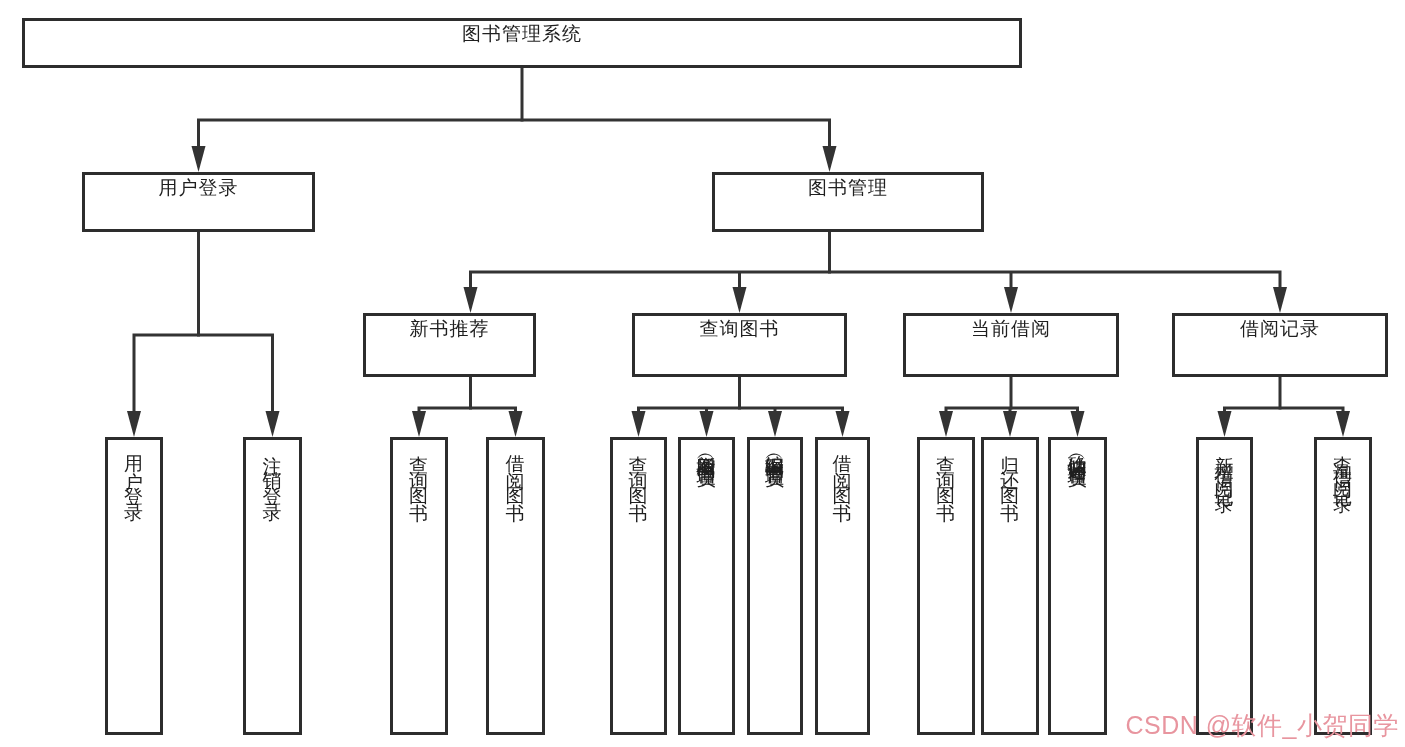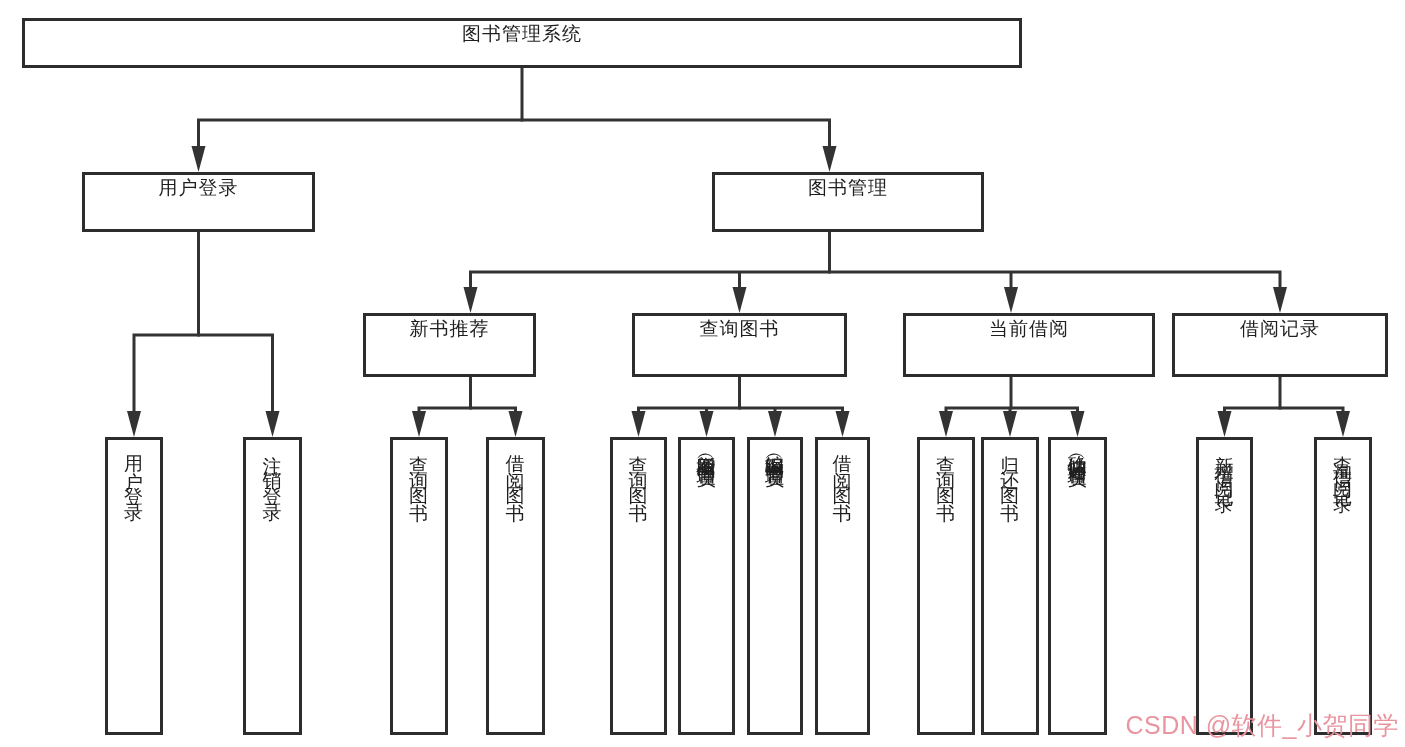--- a/index.html
+++ b/index.html
@@ -21,21 +21,21 @@
     display:flex;align-items:flex-start;justify-content:center;
     font-size:19px;color:var(--text);letter-spacing:1px;
   }
   
   .n-root{left:22px;top:18px;width:1000px;height:50px;}
   .n-user-login{left:82px;top:172px;width:233px;height:60px;}
   .n-book-mgmt{left:712px;top:172px;width:272px;height:60px;}
   .n-l3{top:313px;height:64px;}
   .n-new-book-rec{left:363px;width:173px;}
   .n-book-borrow{left:632px;width:215px;}
-  .n-current-borrow{left:903px;width:252px;}
+  .n-current-borrow{left:903px;width:216px;}
   .n-borrow-record{left:1172px;width:216px;}
   
   .leaf{top:437px;height:298px;}
   .vlabel{
     writing-mode:vertical-rl;text-orientation:mixed;
     font-size:19px;letter-spacing:16px;line-height:1;color:var(--text);
   }
   .sp6 .vlabel{letter-spacing:8px;}
   .sp9 .vlabel{letter-spacing:2px;}
   .lf-a1{left:105px;width:58px;}

